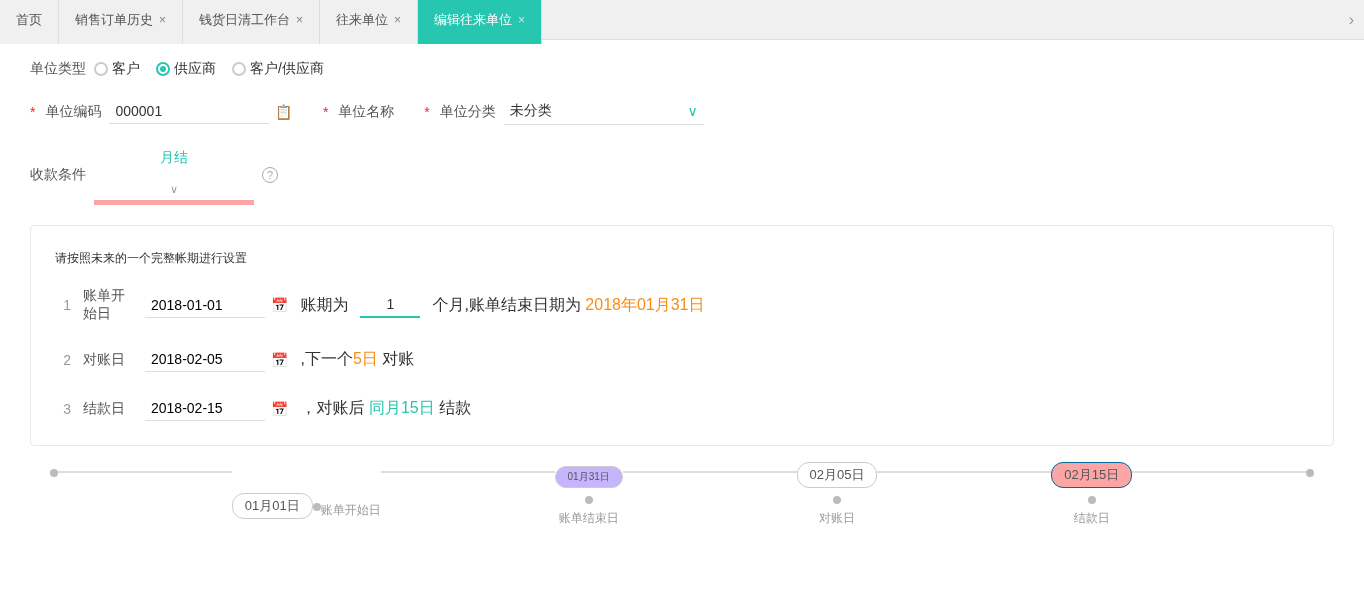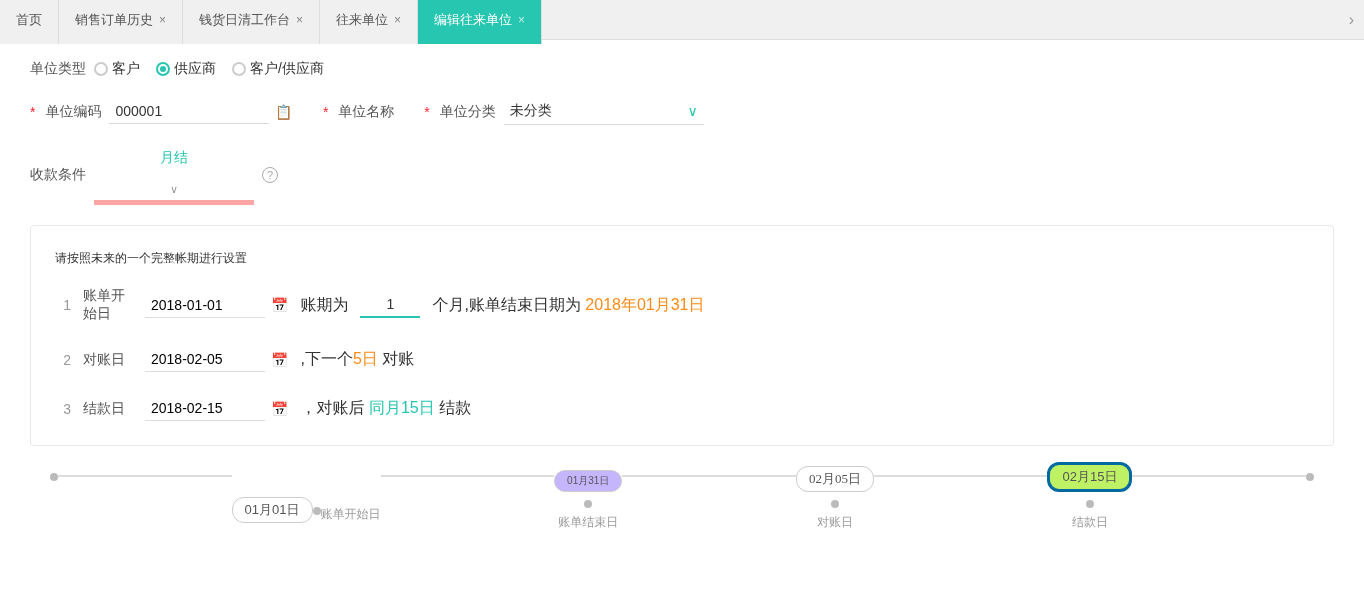--- a/index.html
+++ b/index.html
@@ -372,30 +372,30 @@
     <div style="flex:1;height:2px;background:#ddd;margin-bottom:54px;"></div>
 
     <div style="display:flex;flex-direction:column;align-items:center;">
       <div style="border:1px solid #ccc;border-radius:12px;padding:3px 12px;font-size:10px;color:#555;background:#c4b5fd;margin-bottom:8px;">01月31日</div>
       <div style="width:8px;height:8px;border-radius:50%;background:#bbb;margin-bottom:6px;"></div>
       <div style="font-size:12px;color:#999;">账单结束日</div>
     </div>
 
     <div style="flex:1;height:2px;background:#ddd;margin-bottom:54px;"></div>
 
-    <div style="display:flex;flex-direction:column;align-items:center;font-family:Liberation Serif, serif;">
+    <div style="display:flex;flex-direction:column;align-items:center;">
       <div style="border:1px solid #ccc;border-radius:12px;padding:3px 12px;font-size:13px;color:#555;background:#fff;margin-bottom:8px;">02月05日</div>
       <div style="width:8px;height:8px;border-radius:50%;background:#bbb;margin-bottom:6px;"></div>
       <div style="font-size:12px;color:#999;">对账日</div>
     </div>
 
     <div style="flex:1;height:2px;background:#ddd;margin-bottom:54px;"></div>
 
     <div style="display:flex;flex-direction:column;align-items:center;">
-      <div style="border:3px solid #0369a1;border-radius:12px;padding:3px 12px;font-size:13px;color:#555;background:#bef264;margin-bottom:8px;text-align:right;">02月15日</div>
+      <div style="border:1px solid #0369a1;border-radius:12px;padding:3px 12px;font-size:13px;color:#555;background:#fca5a5;margin-bottom:8px;text-align:right;">02月15日</div>
       <div style="width:8px;height:8px;border-radius:50%;background:#bbb;margin-bottom:6px;"></div>
       <div style="font-size:12px;color:#999;">结款日</div>
     </div>
 
     <div style="flex:1;height:2px;background:#ddd;margin-bottom:54px;"></div>
 
     <div style="display:flex;flex-direction:column;align-items:center;gap:0;">
       <div style="width:8px;height:8px;border-radius:50%;background:#bbb;margin-bottom:50px;"></div>
     </div>
   </div>

